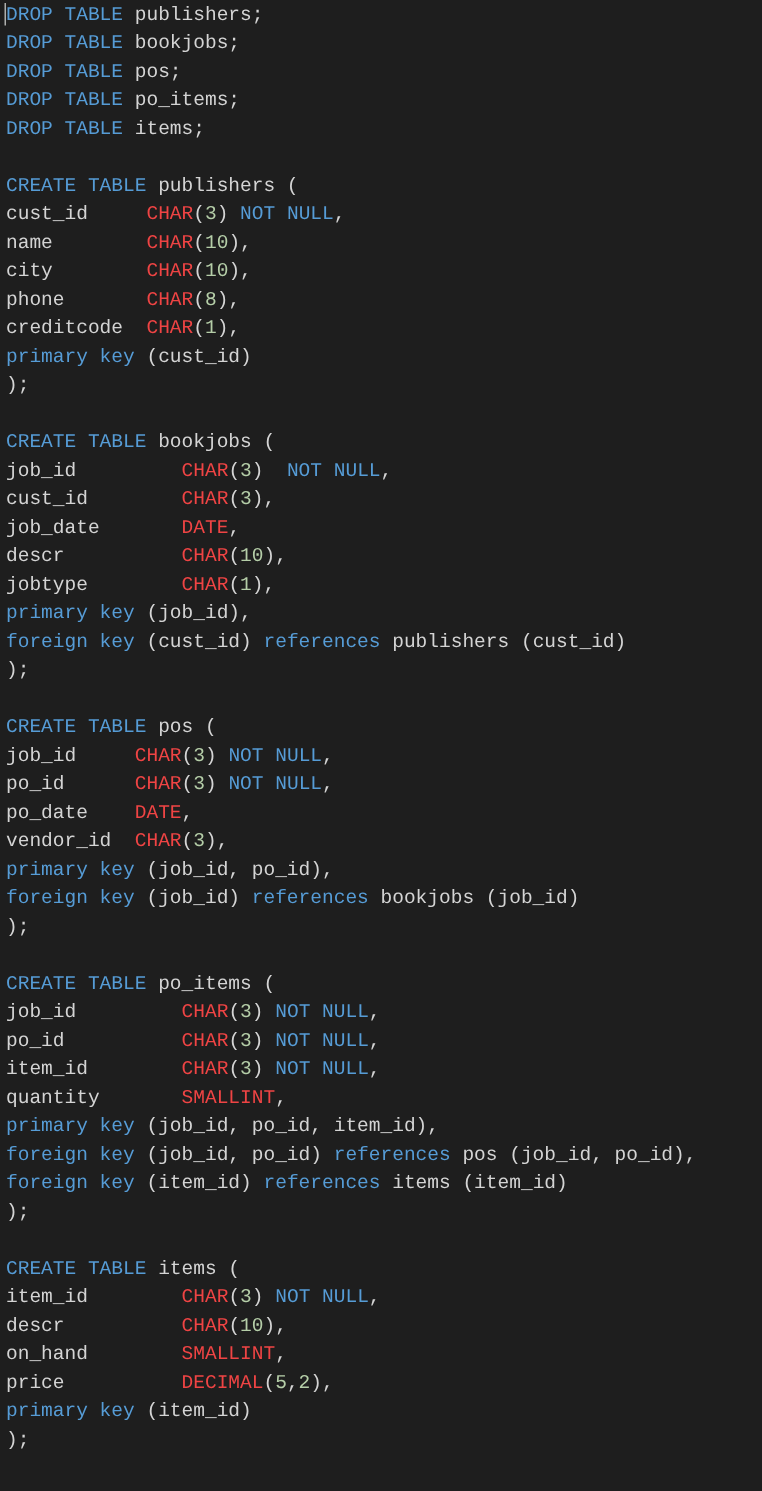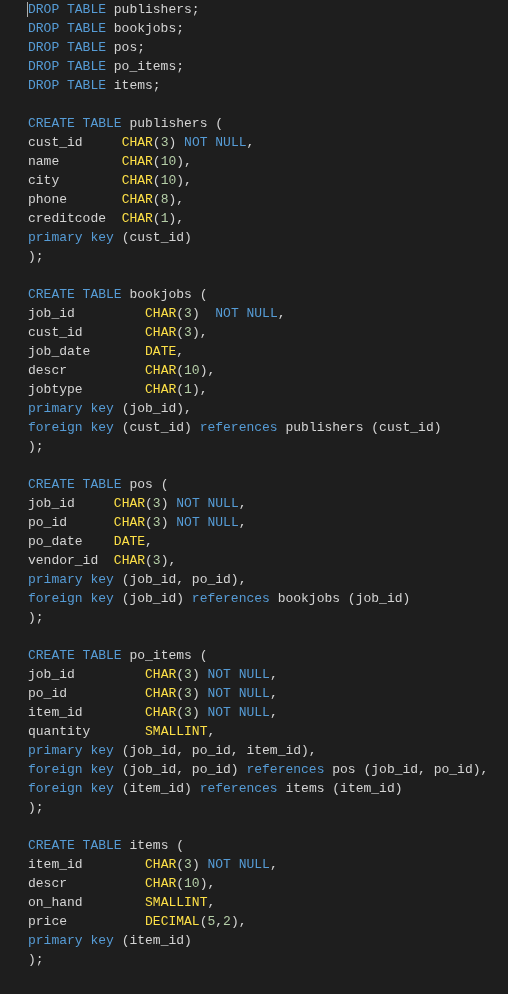--- a/index.html
+++ b/index.html
@@ -12,28 +12,27 @@
     padding: 0;
     width: 508px;
   }
   .editor {
     padding: 0 4px;
     white-space: pre;
   }
   .line {
     display: block;
     min-height: 19px;
-    margin-left: 24px;
   }
   .cursor {
     border-left: 1px solid #aeafad;
     margin-left: -1px;
   }
   .kw-blue { color: #569cd6; }
-  .kw-type { color: #fde047; }
+  .kw-type { color: #ef4444; }
   .num { color: #b5cea8; }
   .plain { color: #d4d4d4; }
   .paren { color: #d4d4d4; }
 </style>
 </head>
 <body>
 
 <div class="editor" id="editor-root"><span class="line"><span class="cursor"></span><span class="kw-blue">DROP TABLE</span><span class="plain"> publishers;</span></span><span class="line"><span class="kw-blue">DROP TABLE</span><span class="plain"> bookjobs;</span></span><span class="line"><span class="kw-blue">DROP TABLE</span><span class="plain"> pos;</span></span><span class="line"><span class="kw-blue">DROP TABLE</span><span class="plain"> po_items;</span></span><span class="line"><span class="kw-blue">DROP TABLE</span><span class="plain"> items;</span></span><span class="line">&nbsp;</span><span class="line"><span class="kw-blue">CREATE TABLE</span><span class="plain"> publishers (</span></span><span class="line"><span class="plain">cust_id     </span><span class="kw-type">CHAR</span><span class="paren">(</span><span class="num">3</span><span class="paren">) </span><span class="kw-blue">NOT NULL</span><span class="plain">,</span></span><span class="line"><span class="plain">name        </span><span class="kw-type">CHAR</span><span class="paren">(</span><span class="num">10</span><span class="plain">),</span></span><span class="line"><span class="plain">city        </span><span class="kw-type">CHAR</span><span class="paren">(</span><span class="num">10</span><span class="plain">),</span></span><span class="line"><span class="plain">phone       </span><span class="kw-type">CHAR</span><span class="paren">(</span><span class="num">8</span><span class="plain">),</span></span><span class="line"><span class="plain">creditcode  </span><span class="kw-type">CHAR</span><span class="paren">(</span><span class="num">1</span><span class="plain">),</span></span><span class="line"><span class="kw-blue">primary key</span><span class="plain"> (cust_id)</span></span><span class="line"><span class="plain">);</span></span><span class="line">&nbsp;</span><span class="line"><span class="kw-blue">CREATE TABLE</span><span class="plain"> bookjobs (</span></span><span class="line"><span class="plain">job_id         </span><span class="kw-type">CHAR</span><span class="paren">(</span><span class="num">3</span><span class="paren">)  </span><span class="kw-blue">NOT NULL</span><span class="plain">,</span></span><span class="line"><span class="plain">cust_id        </span><span class="kw-type">CHAR</span><span class="paren">(</span><span class="num">3</span><span class="plain">),</span></span><span class="line"><span class="plain">job_date       </span><span class="kw-type">DATE</span><span class="plain">,</span></span><span class="line"><span class="plain">descr          </span><span class="kw-type">CHAR</span><span class="paren">(</span><span class="num">10</span><span class="plain">),</span></span><span class="line"><span class="plain">jobtype        </span><span class="kw-type">CHAR</span><span class="paren">(</span><span class="num">1</span><span class="plain">),</span></span><span class="line"><span class="kw-blue">primary key</span><span class="plain"> (job_id),</span></span><span class="line"><span class="kw-blue">foreign key</span><span class="plain"> (cust_id) </span><span class="kw-blue">references</span><span class="plain"> publishers (cust_id)</span></span><span class="line"><span class="plain">);</span></span><span class="line">&nbsp;</span><span class="line"><span class="kw-blue">CREATE TABLE</span><span class="plain"> pos (</span></span><span class="line"><span class="plain">job_id     </span><span class="kw-type">CHAR</span><span class="paren">(</span><span class="num">3</span><span class="paren">) </span><span class="kw-blue">NOT NULL</span><span class="plain">,</span></span><span class="line"><span class="plain">po_id      </span><span class="kw-type">CHAR</span><span class="paren">(</span><span class="num">3</span><span class="paren">) </span><span class="kw-blue">NOT NULL</span><span class="plain">,</span></span><span class="line"><span class="plain">po_date    </span><span class="kw-type">DATE</span><span class="plain">,</span></span><span class="line"><span class="plain">vendor_id  </span><span class="kw-type">CHAR</span><span class="paren">(</span><span class="num">3</span><span class="plain">),</span></span><span class="line"><span class="kw-blue">primary key</span><span class="plain"> (job_id, po_id),</span></span><span class="line"><span class="kw-blue">foreign key</span><span class="plain"> (job_id) </span><span class="kw-blue">references</span><span class="plain"> bookjobs (job_id)</span></span><span class="line"><span class="plain">);</span></span><span class="line">&nbsp;</span><span class="line"><span class="kw-blue">CREATE TABLE</span><span class="plain"> po_items (</span></span><span class="line"><span class="plain">job_id         </span><span class="kw-type">CHAR</span><span class="paren">(</span><span class="num">3</span><span class="paren">) </span><span class="kw-blue">NOT NULL</span><span class="plain">,</span></span><span class="line"><span class="plain">po_id          </span><span class="kw-type">CHAR</span><span class="paren">(</span><span class="num">3</span><span class="paren">) </span><span class="kw-blue">NOT NULL</span><span class="plain">,</span></span><span class="line"><span class="plain">item_id        </span><span class="kw-type">CHAR</span><span class="paren">(</span><span class="num">3</span><span class="paren">) </span><span class="kw-blue">NOT NULL</span><span class="plain">,</span></span><span class="line"><span class="plain">quantity       </span><span class="kw-type">SMALLINT</span><span class="plain">,</span></span><span class="line"><span class="kw-blue">primary key</span><span class="plain"> (job_id, po_id, item_id),</span></span><span class="line"><span class="kw-blue">foreign key</span><span class="plain"> (job_id, po_id) </span><span class="kw-blue">references</span><span class="plain"> pos (job_id, po_id),</span></span><span class="line"><span class="kw-blue">foreign key</span><span class="plain"> (item_id) </span><span class="kw-blue">references</span><span class="plain"> items (item_id)</span></span><span class="line"><span class="plain">);</span></span><span class="line">&nbsp;</span><span class="line"><span class="kw-blue">CREATE TABLE</span><span class="plain"> items (</span></span><span class="line"><span class="plain">item_id        </span><span class="kw-type">CHAR</span><span class="paren">(</span><span class="num">3</span><span class="paren">) </span><span class="kw-blue">NOT NULL</span><span class="plain">,</span></span><span class="line"><span class="plain">descr          </span><span class="kw-type">CHAR</span><span class="paren">(</span><span class="num">10</span><span class="plain">),</span></span><span class="line"><span class="plain">on_hand        </span><span class="kw-type">SMALLINT</span><span class="plain">,</span></span><span class="line"><span class="plain">price          </span><span class="kw-type">DECIMAL</span><span class="paren">(</span><span class="num">5</span><span class="plain">,</span><span class="num">2</span><span class="plain">),</span></span><span class="line"><span class="kw-blue">primary key</span><span class="plain"> (item_id)</span></span><span class="line"><span class="plain">);</span></span></div>
 
 </body></html>

